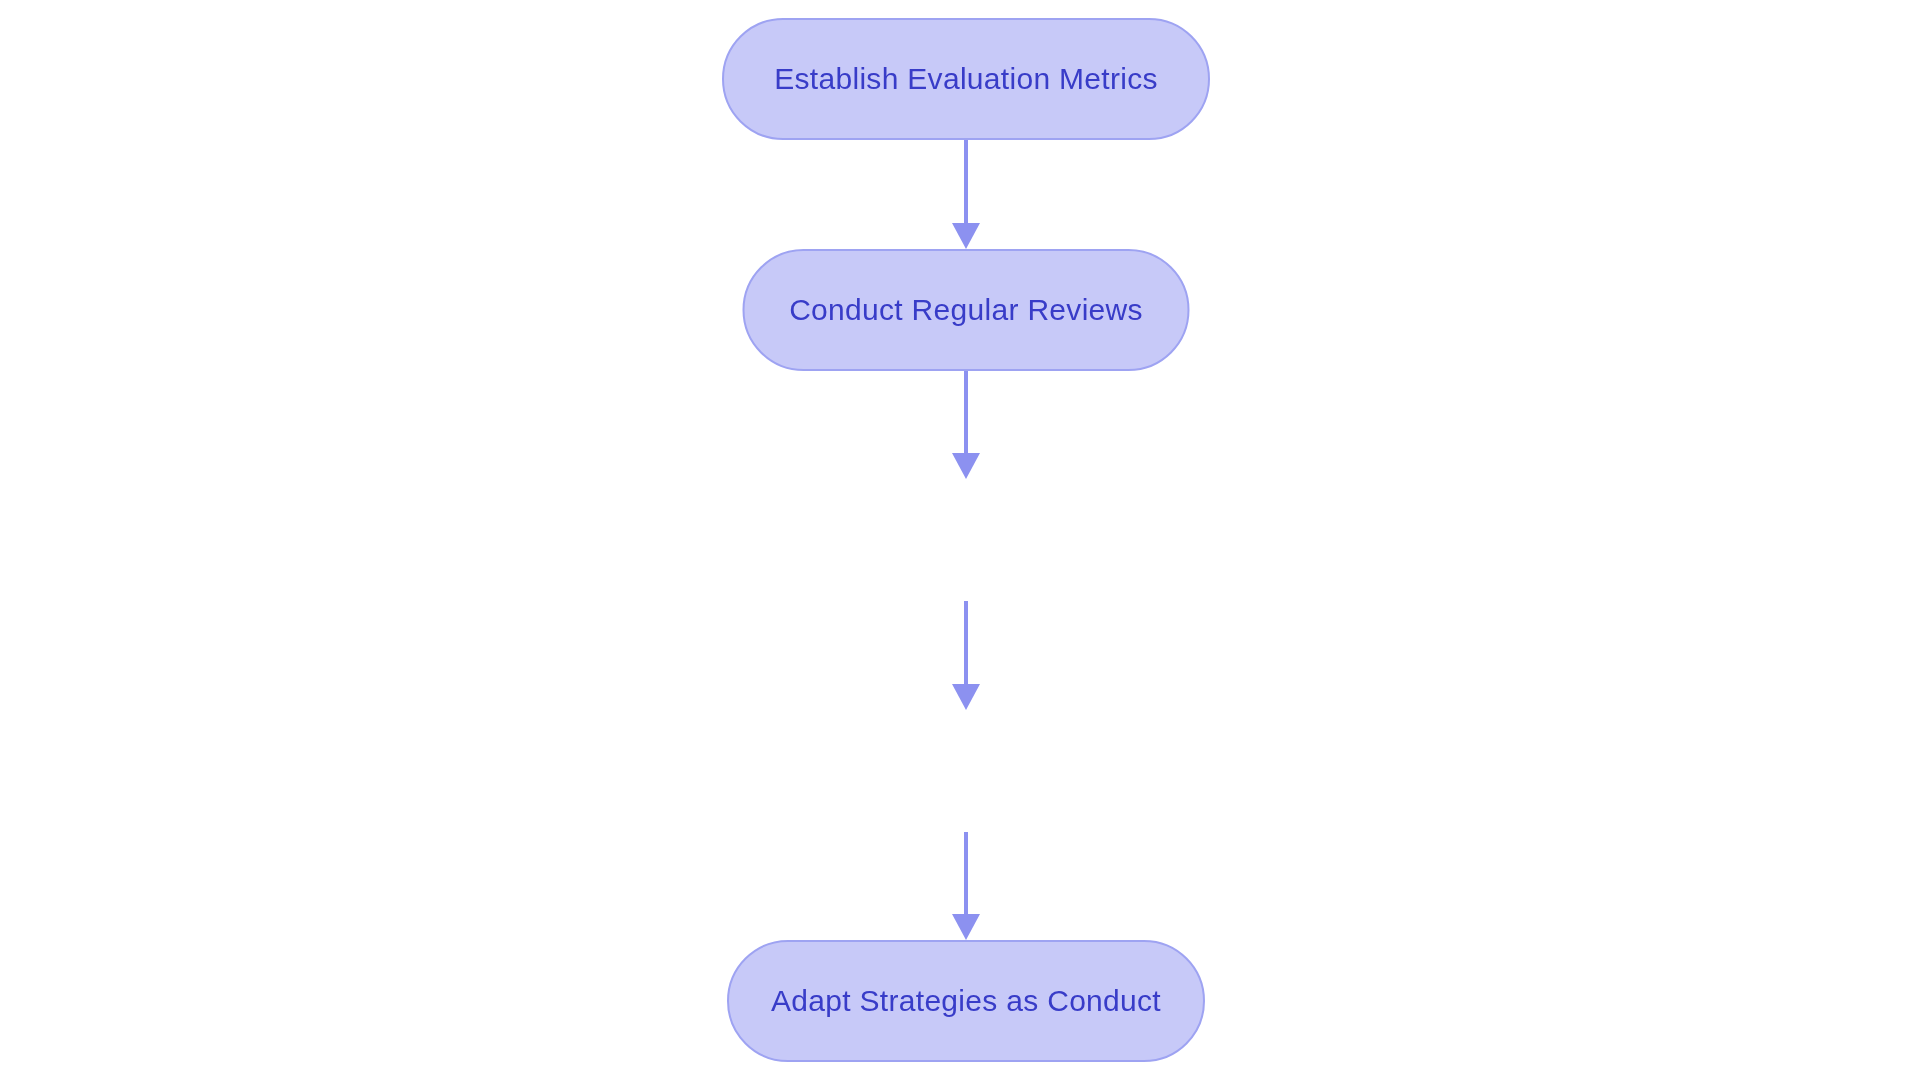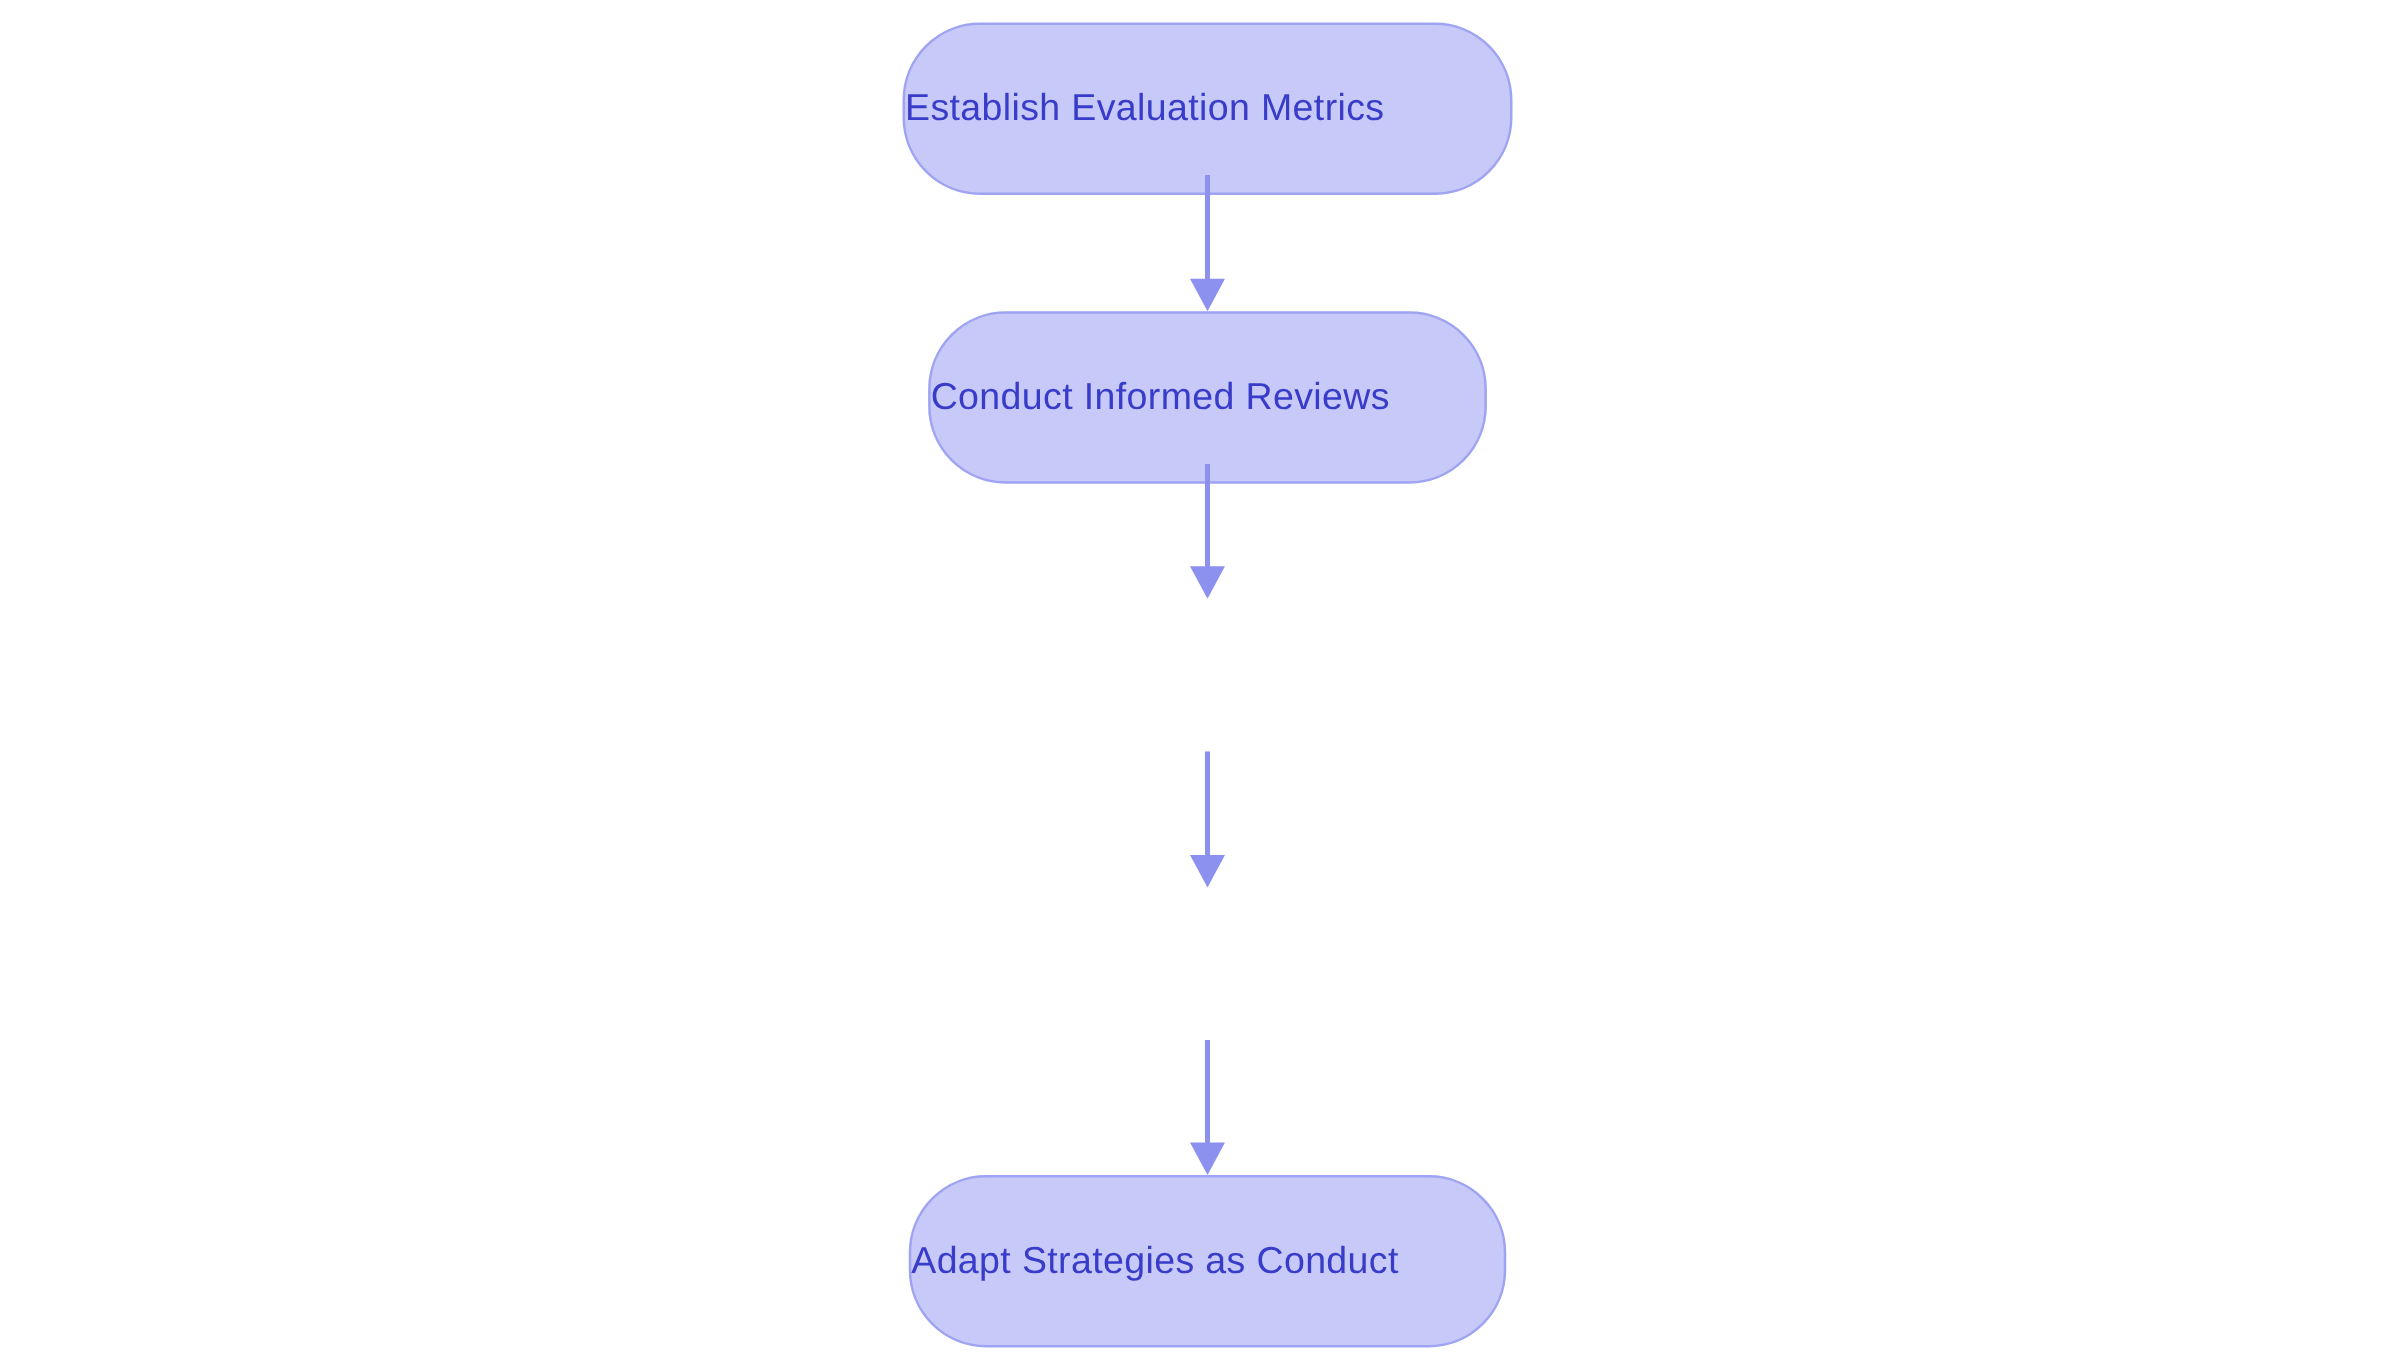--- a/index.html
+++ b/index.html
@@ -20,26 +20,27 @@
   .canvas {
     position: relative;
     width: 1920px;
     height: 1083px;
     background: var(--background);
   }
   .node {
     position: absolute;
     left: 966px;
     transform: translateX(-50%);
-    height: 138px;
+    height: 122px;
     background: var(--node-fill);
     border: 2px solid var(--node-border);
     border-radius: 62px;
     display: flex;
     align-items: center;
+    justify-content: center;
   }
   .node-label {
     font-size: 30px;
     color: var(--node-text);
     white-space: nowrap;
     letter-spacing: 0.3px;
   }
   .n1 { top: 18px;  width: 488px; }
   .n2 { top: 249px; width: 447px; }
   .n3 { top: 479px; width: 385px; }
@@ -66,21 +67,21 @@
   <div class="node n1">
     <span class="node-label">Establish Evaluation Metrics</span>
   </div>
 
   <svg class="arrow a1" width="32" height="109" viewBox="0 0 32 109">
     <line x1="16" y1="0" x2="16" y2="85" stroke-width="4"></line>
     <polygon points="2,83 30,83 16,109"></polygon>
   </svg>
 
   <div class="node n2">
-    <span class="node-label">Conduct Informed Reviews</span>
+    <span class="node-label">Conduct Regular Reviews</span>
   </div>
 
   <svg class="arrow a2" width="32" height="108" viewBox="0 0 32 108">
     <line x1="16" y1="0" x2="16" y2="84" stroke-width="4"></line>
     <polygon points="2,82 30,82 16,108"></polygon>
   </svg>
 
 
   <svg class="arrow a3" width="32" height="109" viewBox="0 0 32 109">
     <line x1="16" y1="0" x2="16" y2="85" stroke-width="4"></line>

